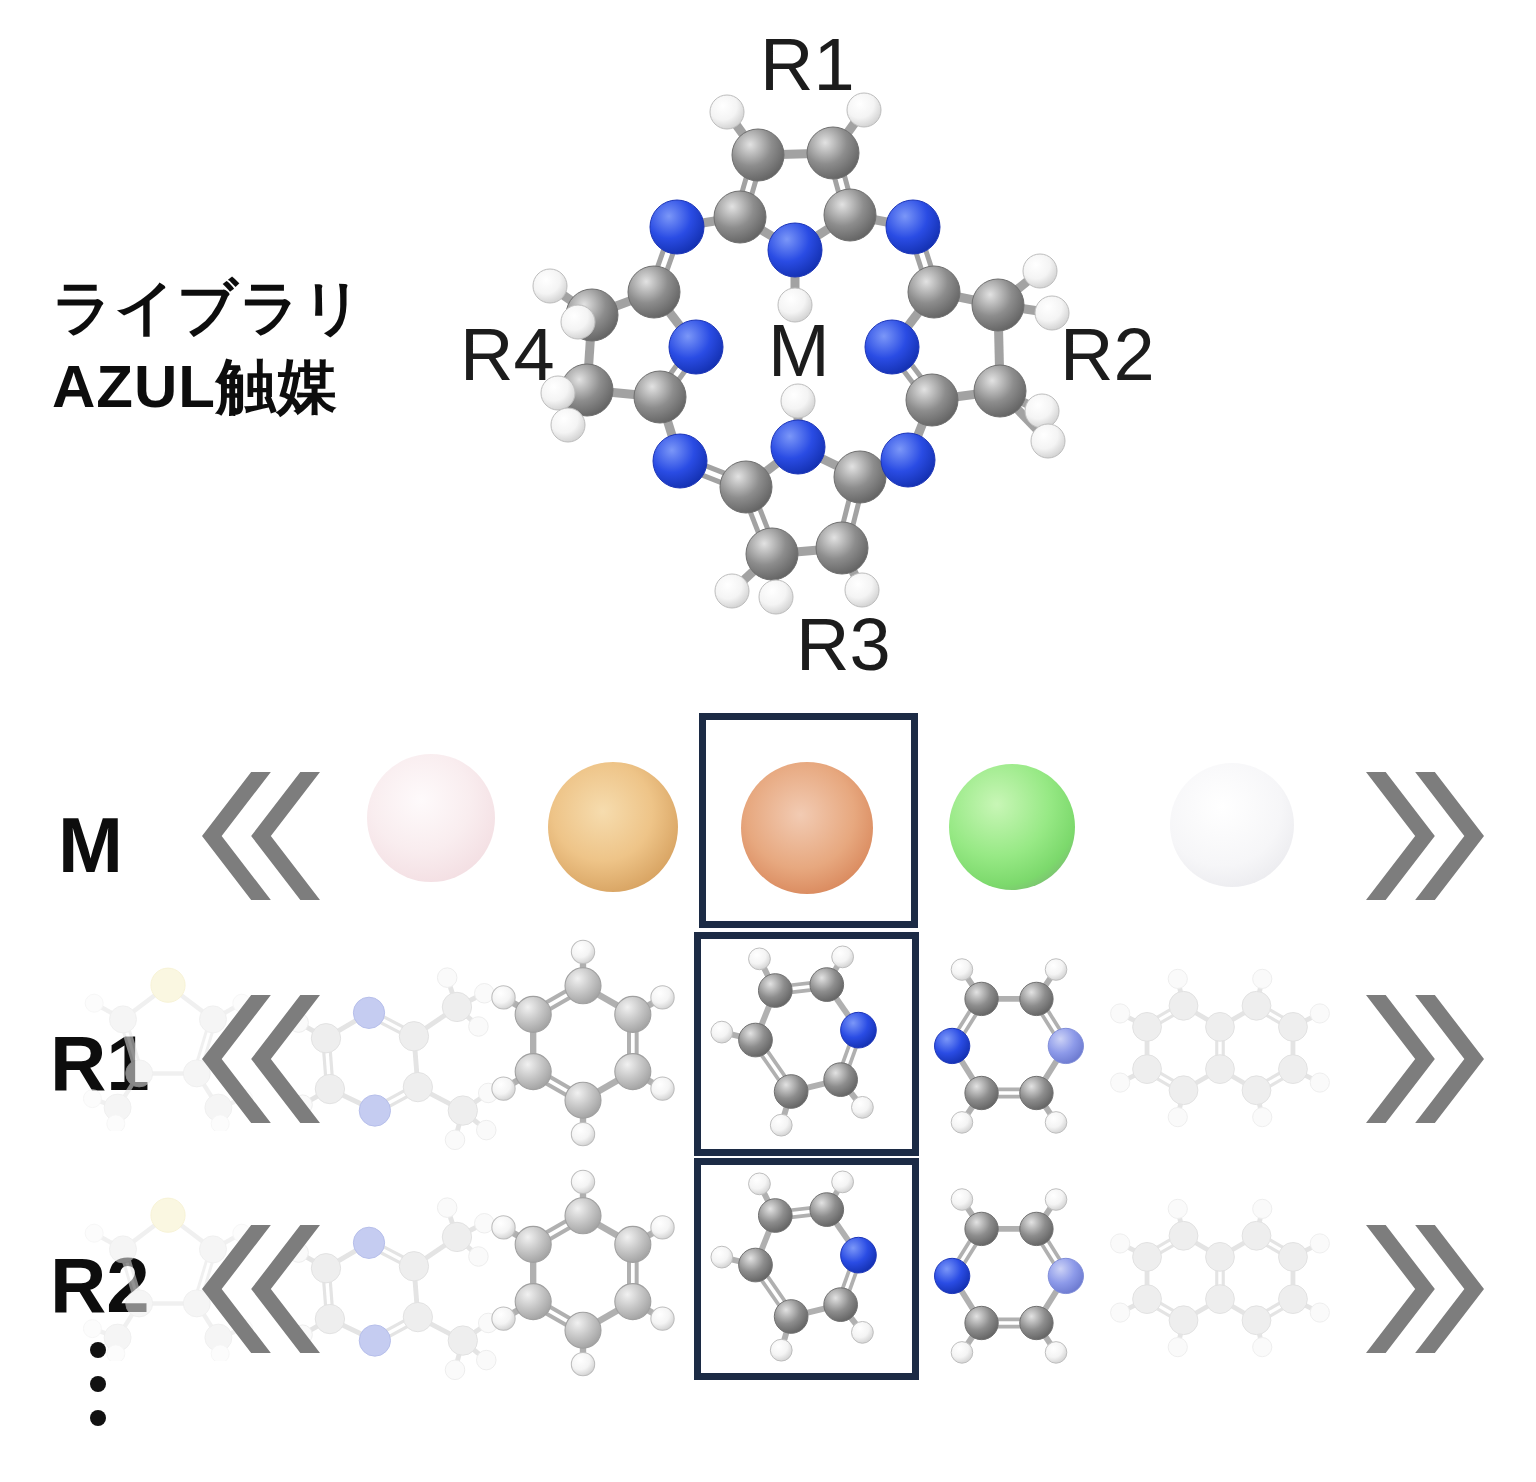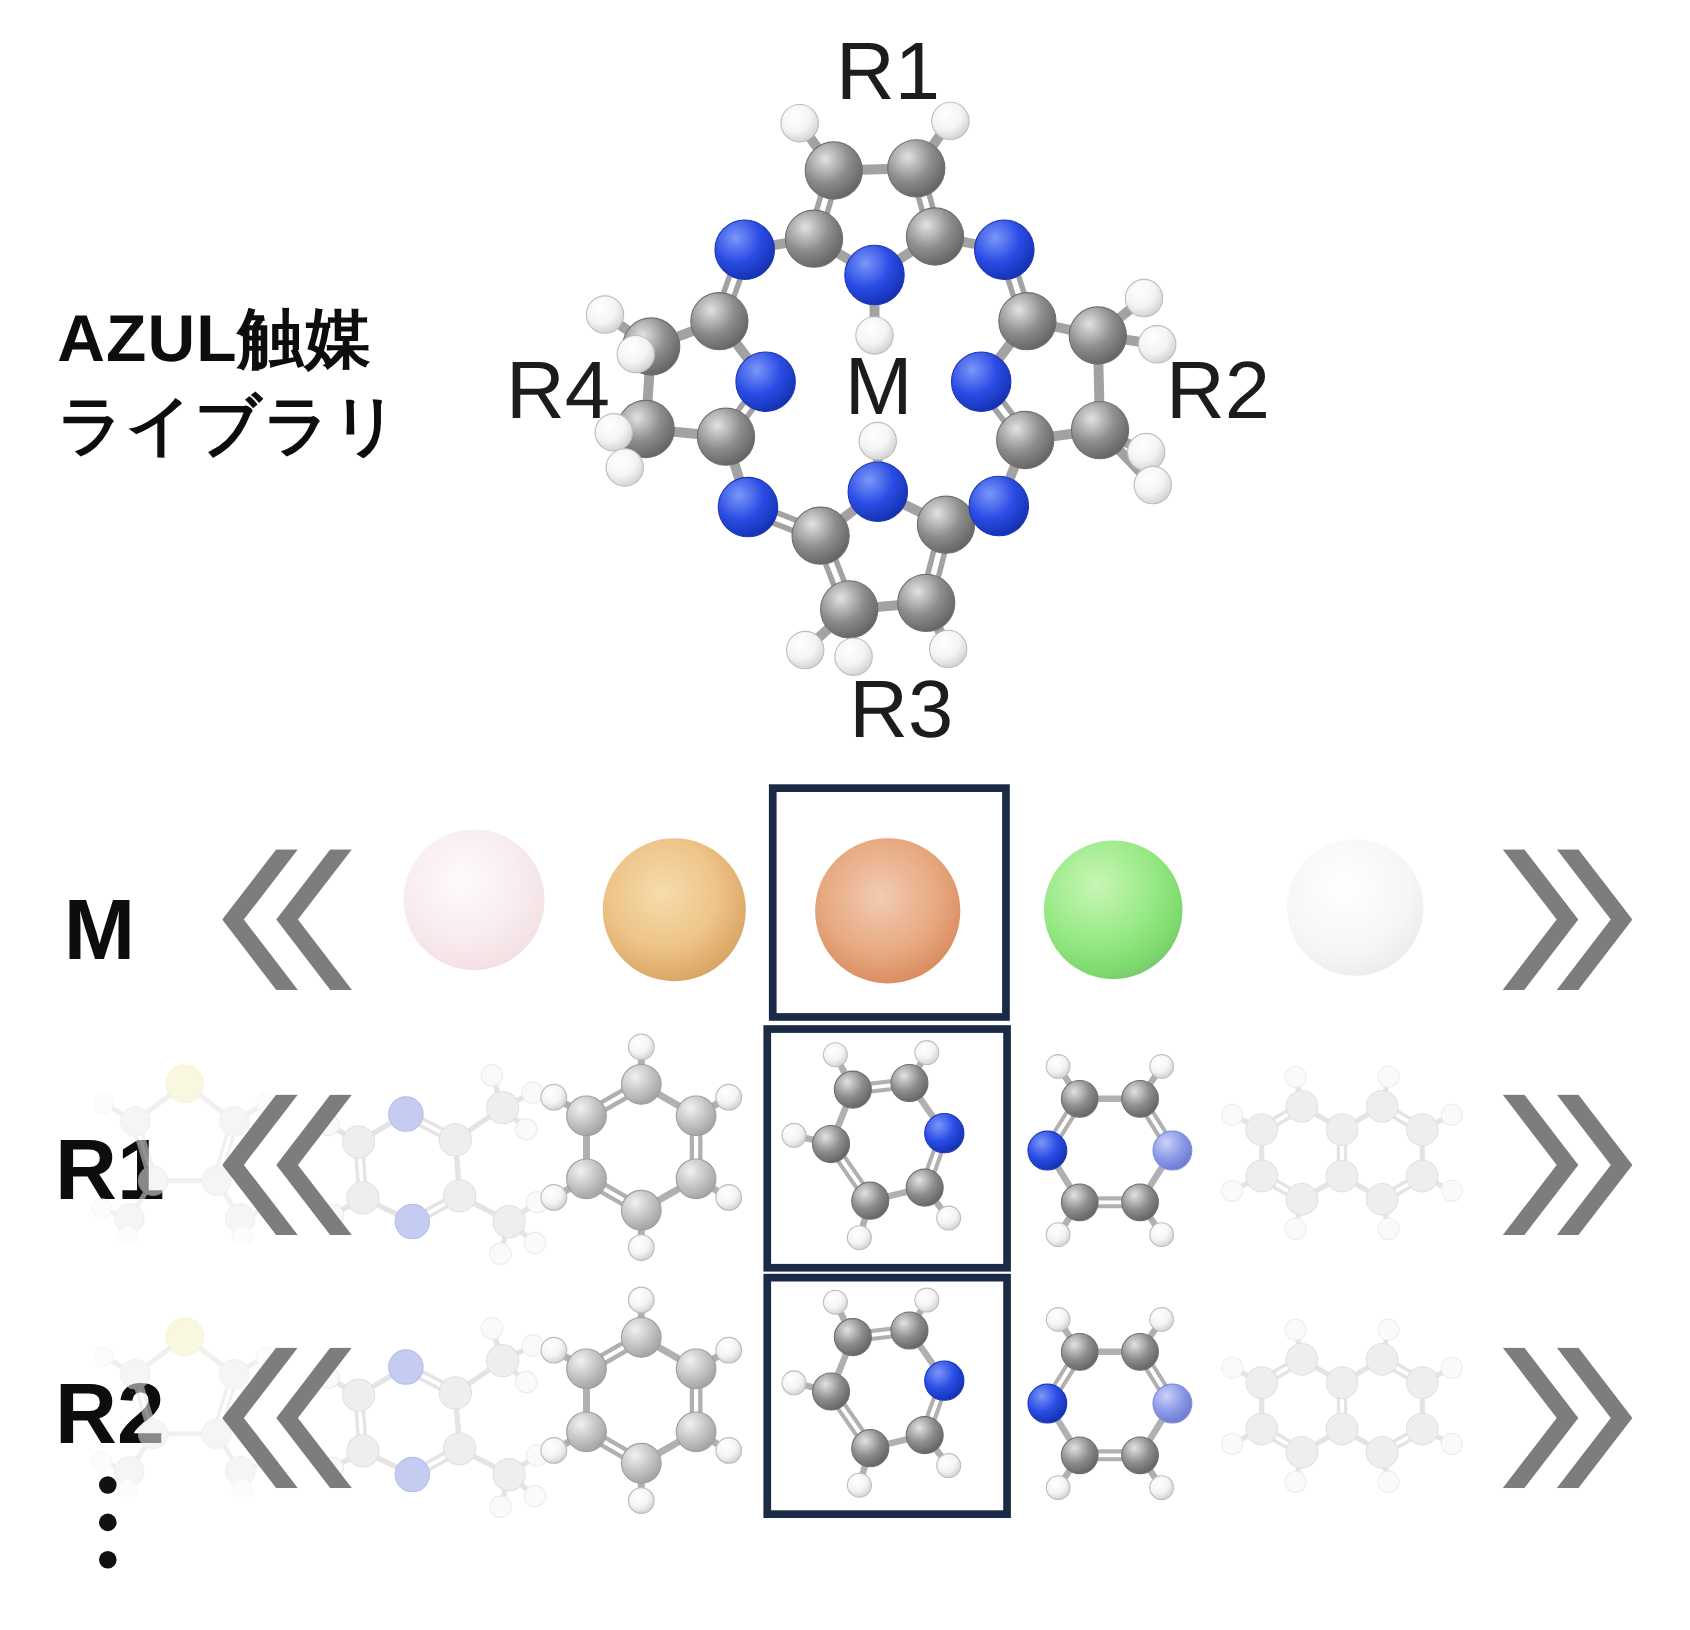--- a/index.html
+++ b/index.html
@@ -285,22 +285,22 @@
           <circle class="gH" cx="18" cy="68" r="10"></circle>
         <circle class="gH" cx="184" cy="174" r="10"></circle>
           <circle class="gH" cx="158" cy="202" r="10"></circle>
         <circle class="gH" cx="16" cy="174" r="10"></circle>
           <circle class="gH" cx="42" cy="202" r="10"></circle>
       </symbol>
     </defs>
   </svg>
 
   <div class="abs title">
+    <div>ライブラリ</div>
     <div>AZUL触媒</div>
-    <div>ライブラリ</div>
   </div>
 
   <svg class="abs" style="left:440px; top:5px;" width="700" height="700" viewBox="0 0 700 700">
 
     <line class="mb" x1="355" y1="245" x2="355" y2="300"></line>
       <line class="mb" x1="355" y1="245" x2="300" y2="212"></line>
     <line class="mb" x1="355" y1="245" x2="410" y2="210"></line>
       <line class="mb" x1="318" y1="150" x2="393" y2="148"></line>
     <line class="mb" x1="318" y1="150" x2="287" y2="107"></line>
       <line class="mb" x1="393" y1="148" x2="424" y2="105"></line>
@@ -391,21 +391,21 @@
     <circle class="aH" cx="336" cy="592" r="17"></circle>
       <circle class="aH" cx="422" cy="585" r="17"></circle>
     <circle class="aH" cx="600" cy="266" r="17"></circle>
       <circle class="aH" cx="612" cy="308" r="17"></circle>
     <circle class="aH" cx="602" cy="406" r="17"></circle>
       <circle class="aH" cx="608" cy="436" r="17"></circle>
   </svg>
 
   <div class="abs core-label" style="left:760px; top:22px;">R1</div>
   <div class="abs core-label" style="left:1060px; top:312px;">R2</div>
-  <div class="abs core-label" style="left:772px; top:602px;">R3</div>
+  <div class="abs core-label" style="left:796px; top:602px;">R3</div>
   <div class="abs core-label" style="left:460px; top:312px;">R4</div>
   <div class="abs core-label" style="left:768px; top:308px;">M</div>
 
   <div>
     <div class="abs row-label" style="left:58px; top:800px;">M</div>
     <svg class="abs flip" style="left:202px; top:772px;" width="118" height="128" viewBox="0 0 120 130">
         <use href="#chev"></use>
       </svg>
     <div class="sphere sp-pink" style="left:367px; top:754px; width:128px; height:128px;"></div>
     <div class="sphere sp-tan" style="left:548px; top:762px; width:130px; height:130px;"></div>

